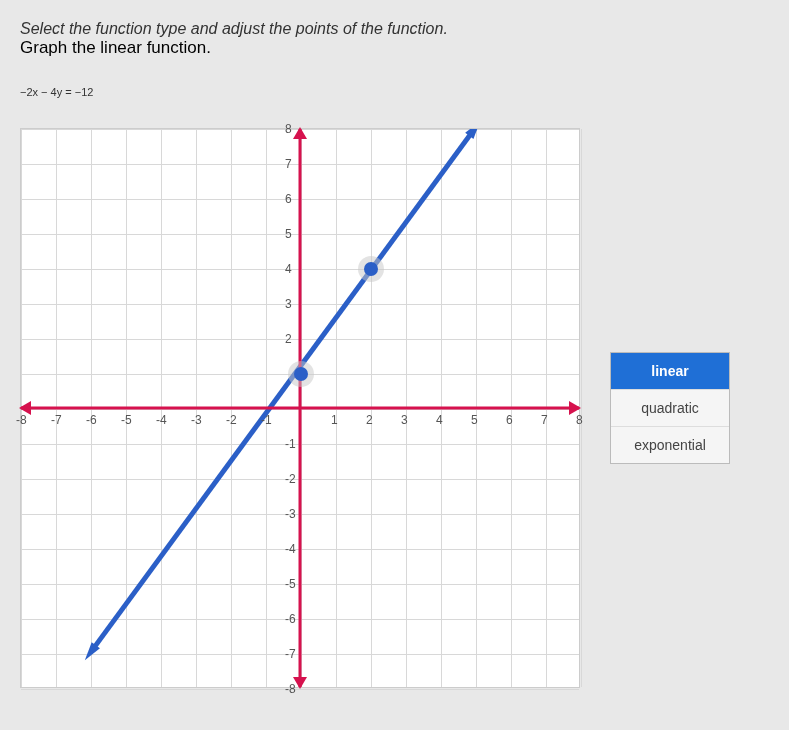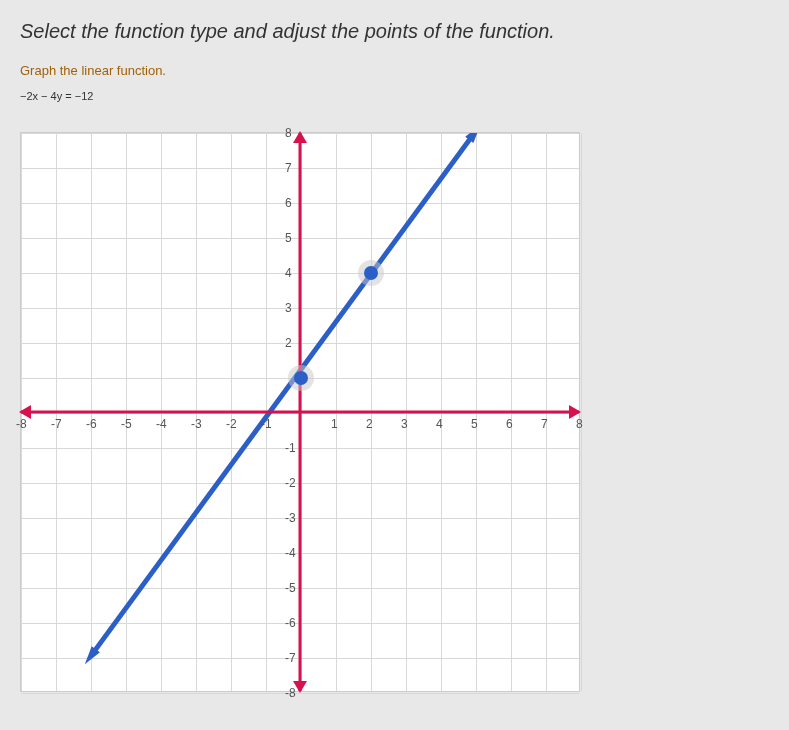--- a/index.html
+++ b/index.html
@@ -6,28 +6,27 @@
     body {
       font-family: Arial, sans-serif;
       background: #e8e8e8;
       padding: 20px;
       width: 789px;
       height: 730px;
       overflow: hidden;
     }
     .instruction {
       font-style: italic;
-      font-size: 20px;
+      font-size: 16px;
       color: #333;
-      margin-bottom: 20px;
     }
     .subtitle {
-      font-size: 13px;
-      color: #a16207;
-      margin-bottom: 12px;
+      font-size: 17px;
+      color: #000000;
+      margin-bottom: 28px;
     }
     .equation {
       font-size: 11px;
       color: #333;
       margin-bottom: 30px;
     }
     .content-row {
       display: flex;
       align-items: center;
       gap: 30px;
@@ -204,13 +203,18 @@
       <div class="tick-label" style="top: 203px; left: 264px;">2</div>
       <div class="tick-label" style="top: 168px; left: 264px;">3</div>
       <div class="tick-label" style="top: 133px; left: 264px;">4</div>
       <div class="tick-label" style="top: 98px; left: 264px;">5</div>
       <div class="tick-label" style="top: 63px; left: 264px;">6</div>
       <div class="tick-label" style="top: 28px; left: 264px;">7</div>
       <div class="tick-label" style="top: -7px; left: 264px;">8</div>
       <div class="point" style="left: 280px; top: 245px;"></div>
       <div class="point" style="left: 350px; top: 140px;"></div>
     </div>
+  <div class="options" id="options">
+      <div class="option selected">linear</div>
+      <div class="option">quadratic</div>
+      <div class="option">exponential</div>
+    </div>
 </div>
 
 </body></html>

